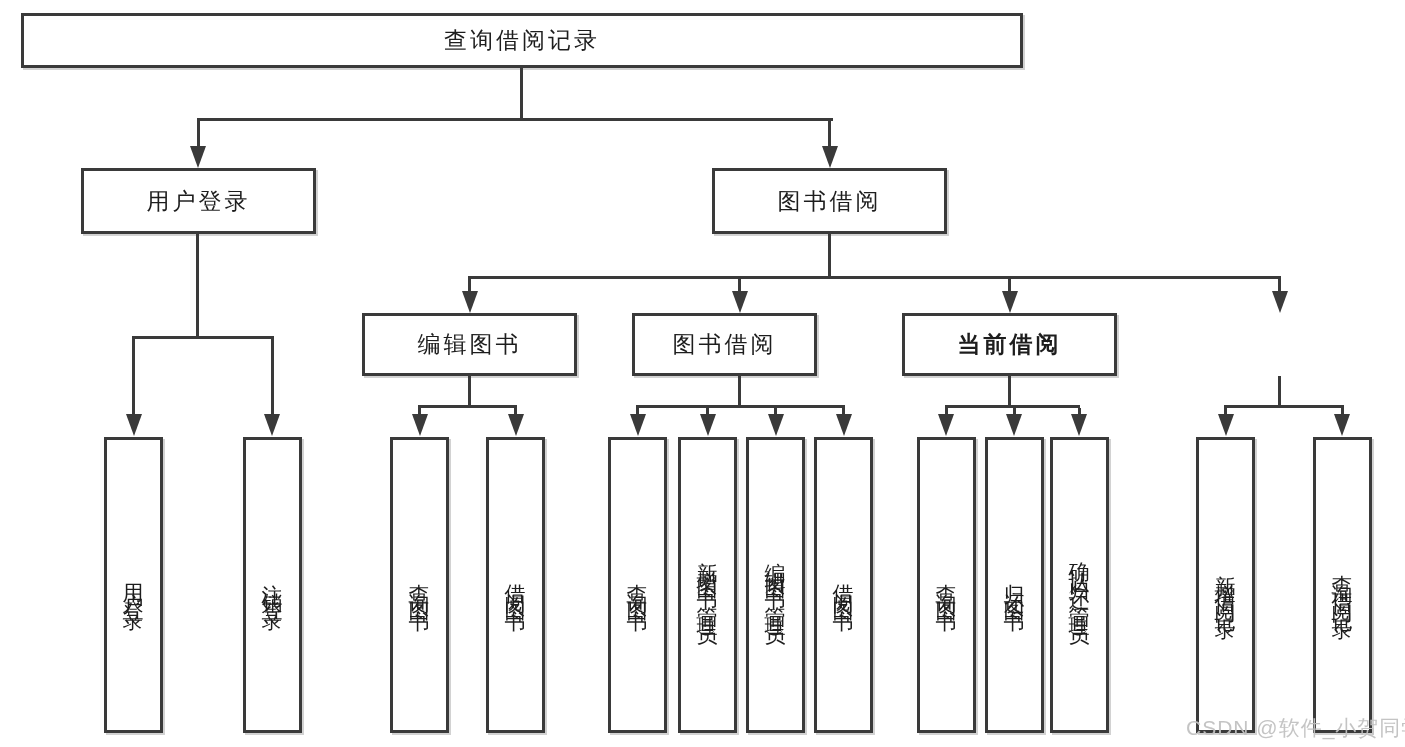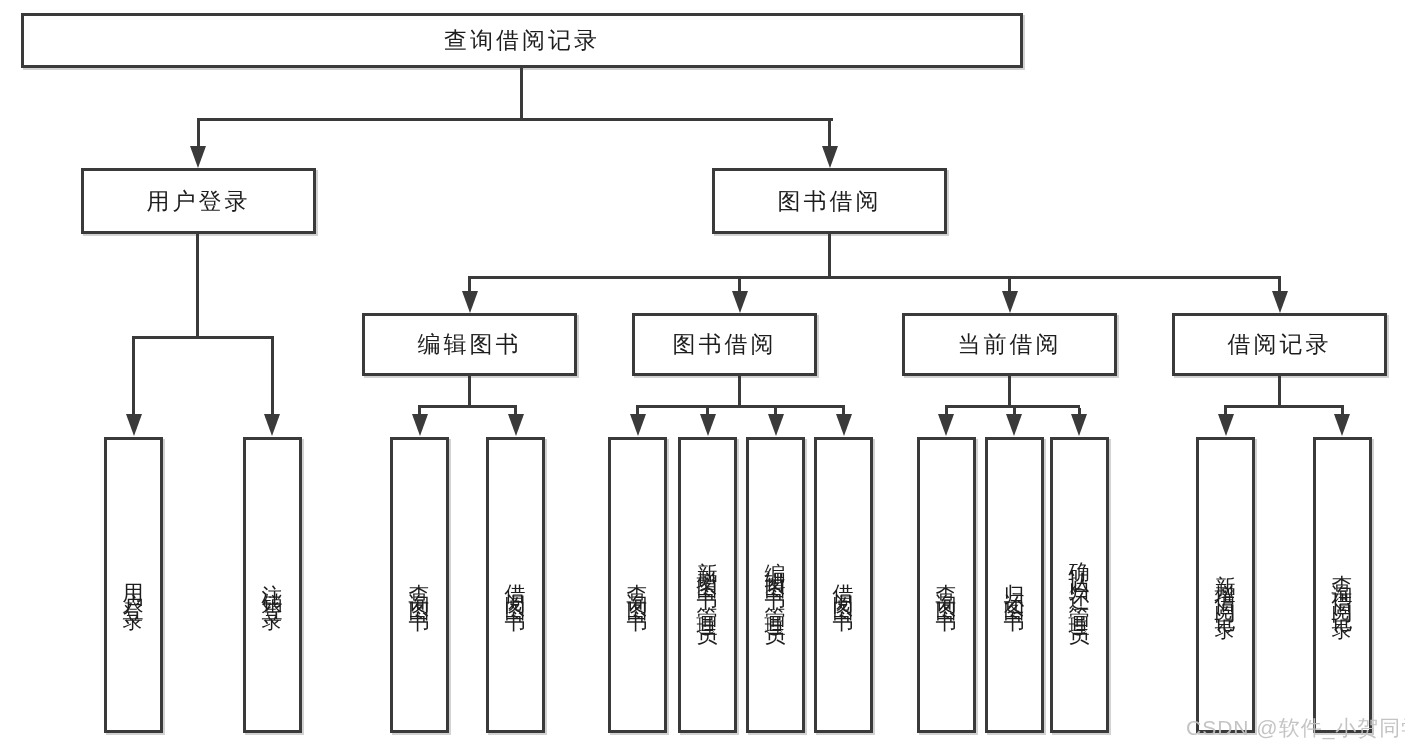--- a/index.html
+++ b/index.html
@@ -52,25 +52,22 @@
   <div class="hbox" style="left:712px;top:168px;width:235px;height:66px;">
     <span>图书借阅</span>
   </div>
 
   <div class="hbox" style="left:362px;top:313px;width:215px;height:63px;">
     <span>编辑图书</span>
   </div>
   <div class="hbox" style="left:632px;top:313px;width:185px;height:63px;">
     <span>图书借阅</span>
   </div>
-  <div class="hbox" style="left:902px;top:313px;width:215px;height:63px;">
+  <div class="hbox" style="left:902px;top:313px;width:215px;height:63px;font-weight:bold;">
     <span>当前借阅</span>
-  </div>
-  <div class="hbox" style="left:1172px;top:313px;width:215px;height:63px;">
-    <span>借阅记录</span>
   </div>
 
   <div class="vbox" style="left:104px;">
     <span class="vtext">用户登录</span>
   </div>
   <div class="vbox" style="left:243px;">
     <span class="vtext">注销登录</span>
   </div>
 
   <div class="vbox" style="left:390px;">

